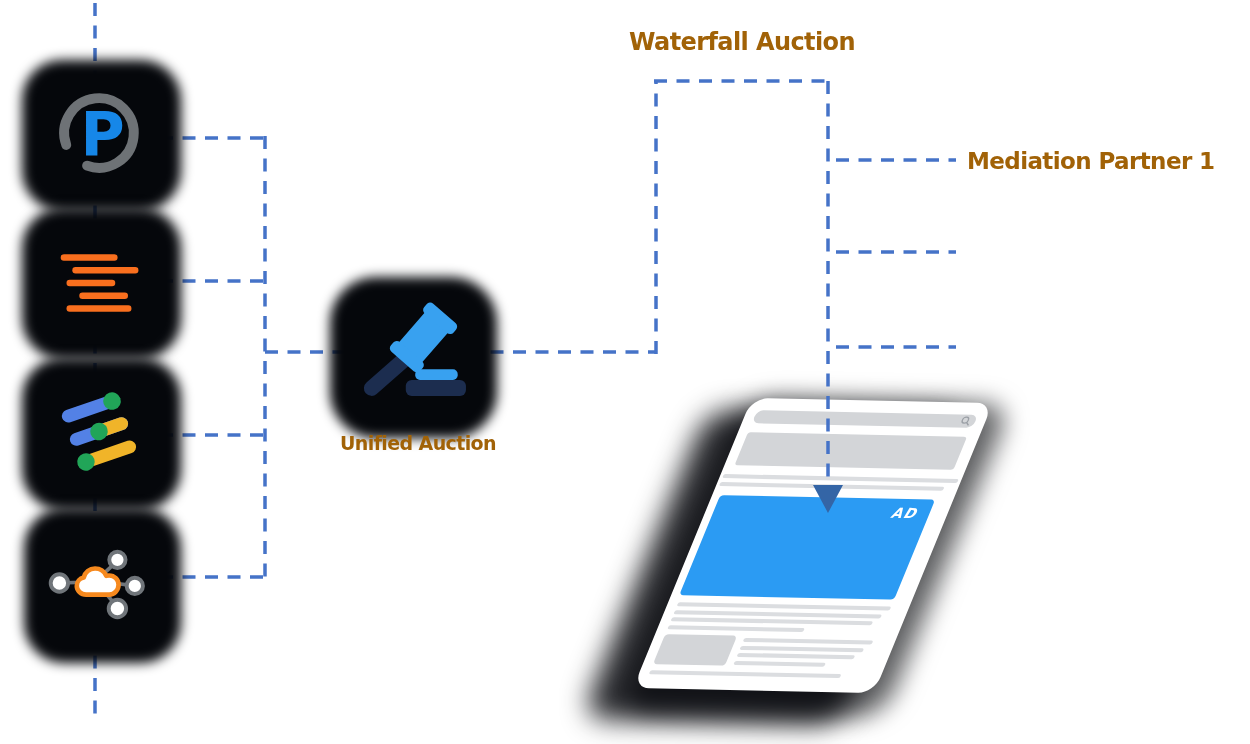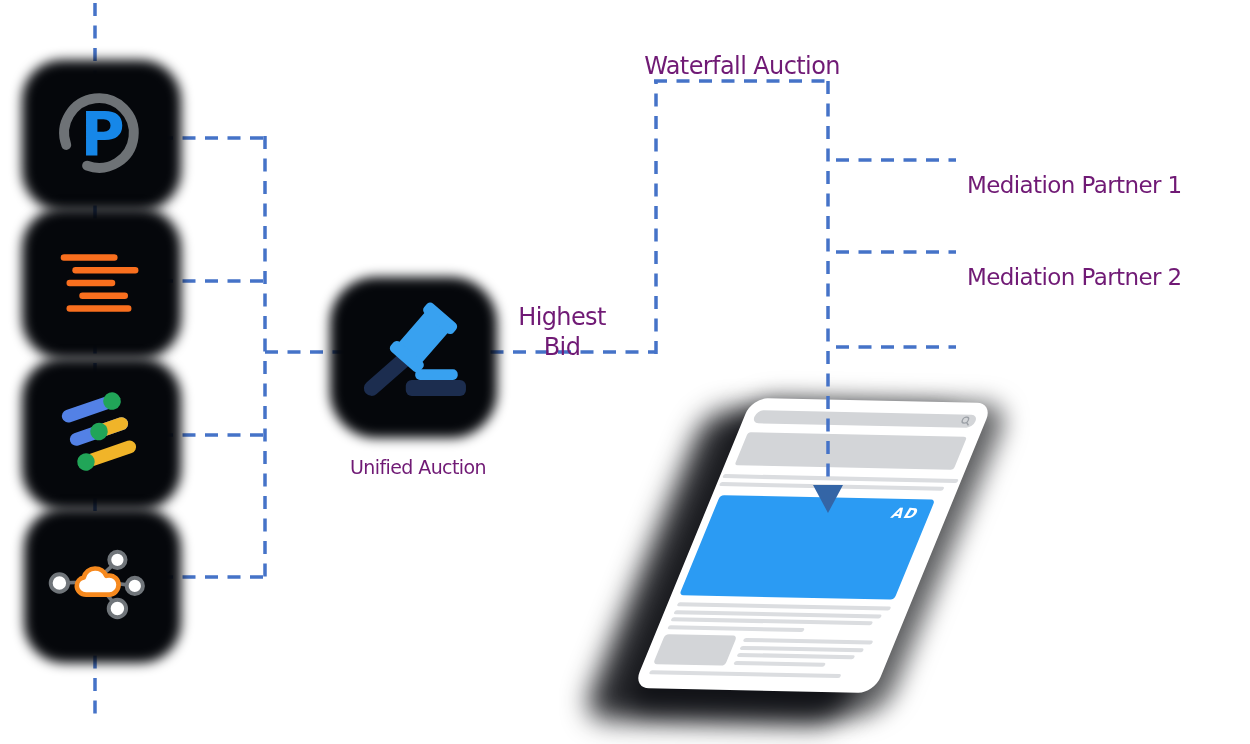--- a/index.html
+++ b/index.html
@@ -20,22 +20,22 @@
   }
   .card::before{
     content:"";position:absolute;inset:-15px -23px -20px -18px;
     background:#05070b;border-radius:40px;filter:blur(6px);z-index:-1;
   }
   .card svg{position:absolute;inset:0;width:100%;height:100%;}
   .gavel-card::before{inset:-18px -26px -25px -20px;border-radius:46px;}
 
   
   .lbl{
-    position:absolute;color:#701a75;font-weight:400;z-index:2;
-    letter-spacing:-0.6px;white-space:nowrap;margin-top:24px;
+    position:absolute;color:#a16207;font-weight:700;z-index:2;
+    letter-spacing:-0.6px;white-space:nowrap;
   }
   .lbl.centered{transform:translateX(-50%);text-align:center;}
 
   
   .tablet{
     position:absolute;left:752px;top:398px;width:241px;height:290px;
     background:#ffffff;border-radius:16px;z-index:3;
     transform:matrix(1,0.0207,-0.4103,1,0,0);transform-origin:0 0;
     box-shadow:-30px 22px 26px 10px rgba(3,5,9,0.85), 8px 12px 22px 12px rgba(3,5,9,0.6);
   }
@@ -137,29 +137,24 @@
         <rect x="44.5" y="9" width="33" height="11" rx="4" fill="#38A1F0"></rect>
         <rect x="44.5" y="52" width="33" height="11" rx="4" fill="#38A1F0"></rect>
       </g>
       <rect x="54" y="63" width="36" height="9" rx="4" fill="#38A1F0"></rect>
       <rect x="46" y="72" width="51" height="13.5" rx="5" fill="#1C2D4F"></rect>
     </svg>
   </div>
 
   <div class="lbl centered" style="left:742px;top:28px;font-size:24px;">Waterfall Auction</div>
 
-  <div class="lbl centered" style="left:562px;top:278px;font-size:24px;line-height:30px;">
-    <div>Highest</div>
-    <div>Bid</div>
-  </div>
 
   <div class="lbl centered" style="left:418px;top:432px;font-size:19px;">Unified Auction</div>
 
   <div class="lbl" style="left:967px;top:148px;font-size:23px;">Mediation Partner 1</div>
-  <div class="lbl" style="left:967px;top:240px;font-size:23px;">Mediation Partner 2</div>
 
   <div class="tablet">
     <div class="t-el searchbar">
       <svg class="mag" viewBox="0 0 12 12">
         <circle cx="5" cy="5" r="3.2" fill="none" stroke="#9BA0A6" stroke-width="1.4"></circle>
         <line x1="7.6" y1="7.6" x2="10.6" y2="10.6" stroke="#9BA0A6" stroke-width="1.4"></line>
       </svg>
     </div>
     <div class="t-el hero"></div>
     <div class="t-line" style="left:3px;right:3px;top:76px;"></div>

